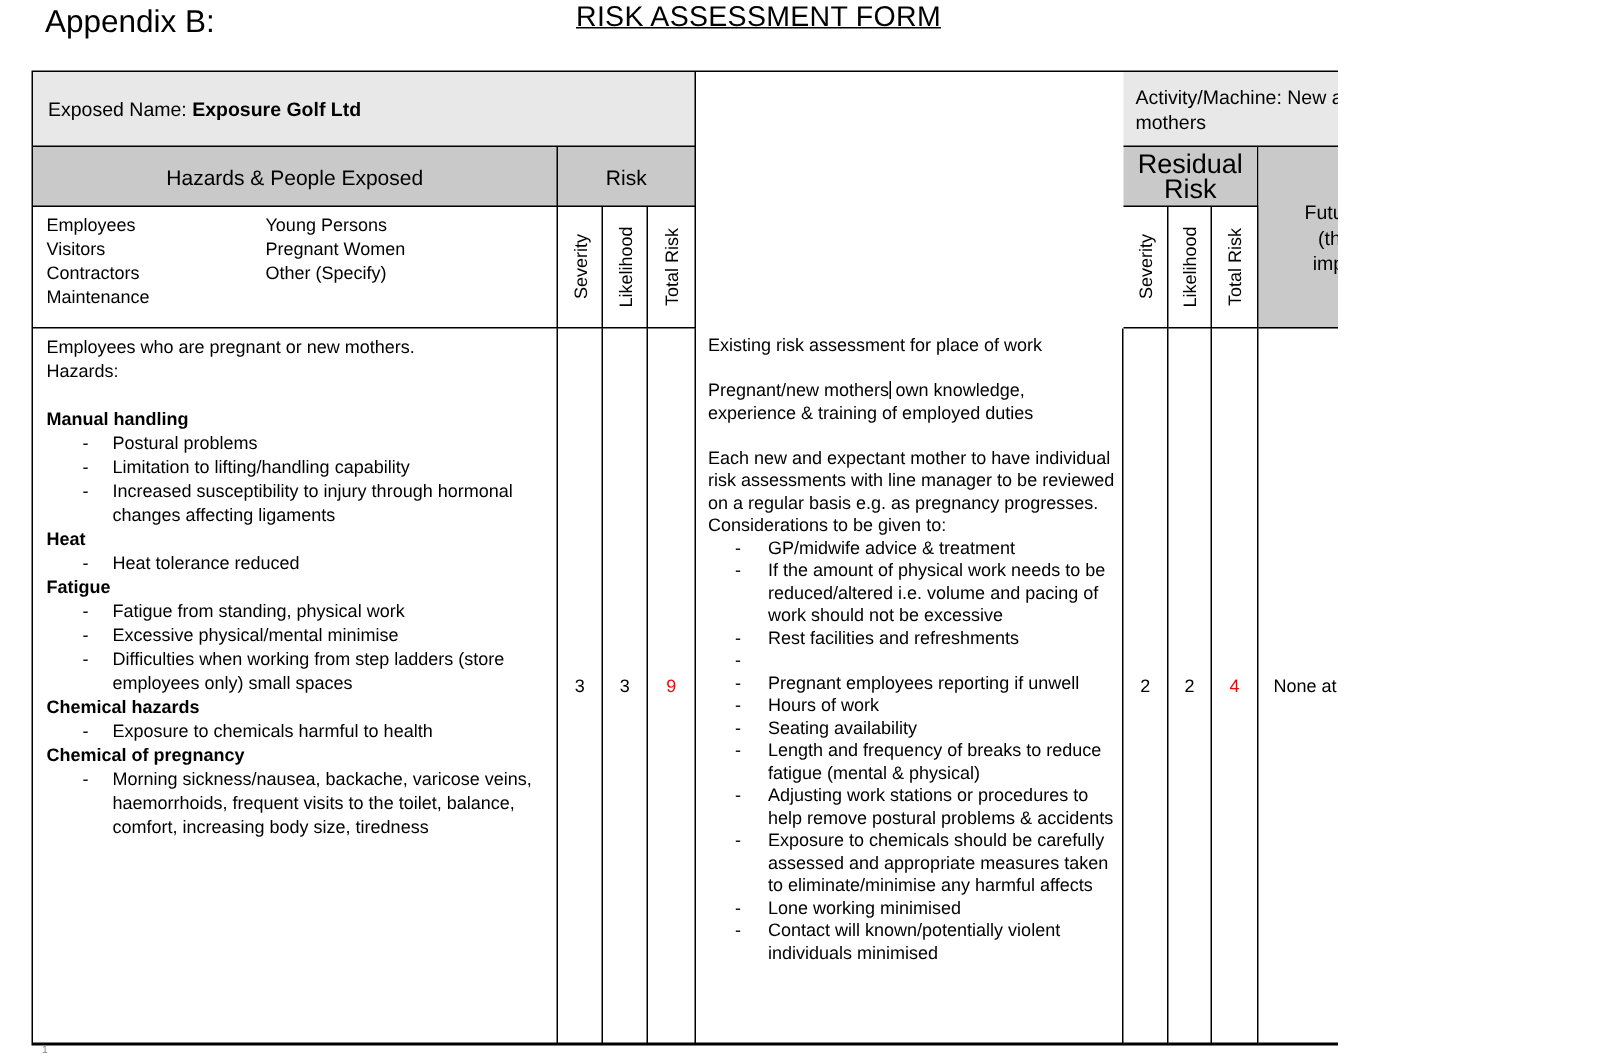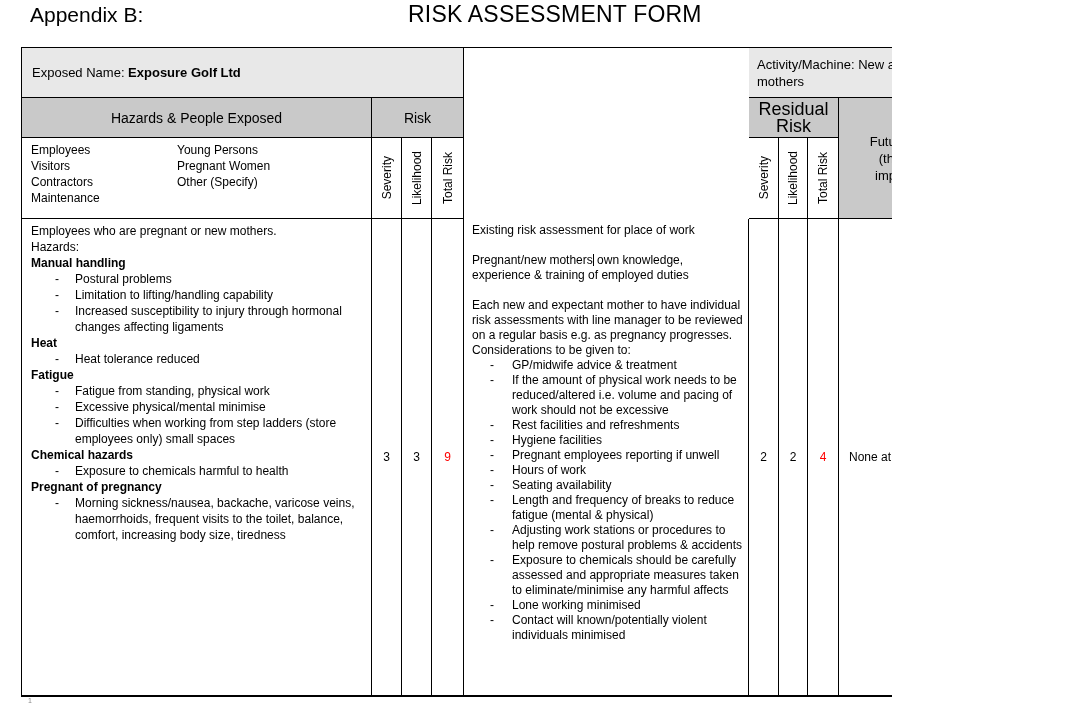--- a/index.html
+++ b/index.html
@@ -2,21 +2,21 @@
 <html><head>
 <meta charset="utf-8">
 <style>
   html,body{margin:0;padding:0;background:#fff;}
   .page{
     position:relative;width:892px;height:709px;background:#fff;
     font-family:"Liberation Sans",sans-serif;color:#000;overflow:hidden;
   }
   
   .appendix{position:absolute;left:30px;top:3px;font-size:21px;}
-  .doctitle{position:absolute;left:408px;top:1px;font-size:23px;letter-spacing:.2px;}
+  .doctitle{position:absolute;left:384px;top:1px;font-size:19px;letter-spacing:.2px;text-decoration:underline;}
   
   .ratable{
     position:absolute;left:21px;top:47px;
     display:grid;
     grid-template-columns:350px 30px 30px 32px 285px 30px 29px 31px 152px 58px;
     grid-template-rows:50px 40px 81px 477px;
     border:1px solid #000;
     background:#fff;
   }
   .cell{
@@ -56,21 +56,21 @@
   .b-rsev{grid-column:6;grid-row:4;} .b-rlik{grid-column:7;grid-row:4;} .b-rtot{grid-column:8;grid-row:4;}
   .b-future{grid-column:9;grid-row:4;padding-left:10px;}
   .b-transfer{grid-column:10;grid-row:4;}
   .valcell{display:flex;align-items:center;justify-content:center;font-size:12px;}
   .red{color:#ff0000;}
   
   .li{display:flex;align-items:flex-start;}
   .li .dash{flex:0 0 20px;margin-left:24px;}
   .li .it{flex:1;}
   .b-controls .li .dash{flex:0 0 22px;margin-left:18px;}
-  .intro{white-space:pre-line;}
+  .intro{white-space:pre-line;margin-bottom:16px;}
   .para{white-space:pre-wrap;margin:0 0 15px 0;}
   .para.no-gap{margin-bottom:0;}
   .caret{display:inline-block;width:1px;height:12px;background:#000;vertical-align:-2px;}
   .footnote{position:absolute;left:28px;top:697px;font-size:7px;color:#888;}
 </style>
 </head>
 <body>
 
 <div class="page">
 
@@ -174,21 +174,21 @@
           </div>
           <div class="li">
             <span class="dash">-</span>
             <span class="it">Difficulties when working from step ladders (store employees only) small spaces</span>
           </div>
           <div class="bold">Chemical hazards</div>
           <div class="li">
             <span class="dash">-</span>
             <span class="it">Exposure to chemicals harmful to health</span>
           </div>
-          <div class="bold">Pregnant of pregnancy</div>
+          <div class="bold">Chemical of pregnancy</div>
           <div class="li">
             <span class="dash">-</span>
             <span class="it">Morning sickness/nausea, backache, varicose veins, haemorrhoids, frequent visits to the toilet, balance, comfort, increasing body size, tiredness</span>
           </div>
         </div>
     </div>
     <div class="cell valcell b-sev">
         <span>3</span>
       </div>
     <div class="cell valcell b-lik">
@@ -210,21 +210,20 @@
           <div class="li">
             <span class="dash">-</span>
             <span class="it">If the amount of physical work needs to be reduced/altered i.e. volume and pacing of work should not be excessive</span>
           </div>
           <div class="li">
             <span class="dash">-</span>
             <span class="it">Rest facilities and refreshments</span>
           </div>
           <div class="li">
             <span class="dash">-</span>
-            <span class="it">Hygiene facilities</span>
           </div>
           <div class="li">
             <span class="dash">-</span>
             <span class="it">Pregnant employees reporting if unwell</span>
           </div>
           <div class="li">
             <span class="dash">-</span>
             <span class="it">Hours of work</span>
           </div>
           <div class="li">

